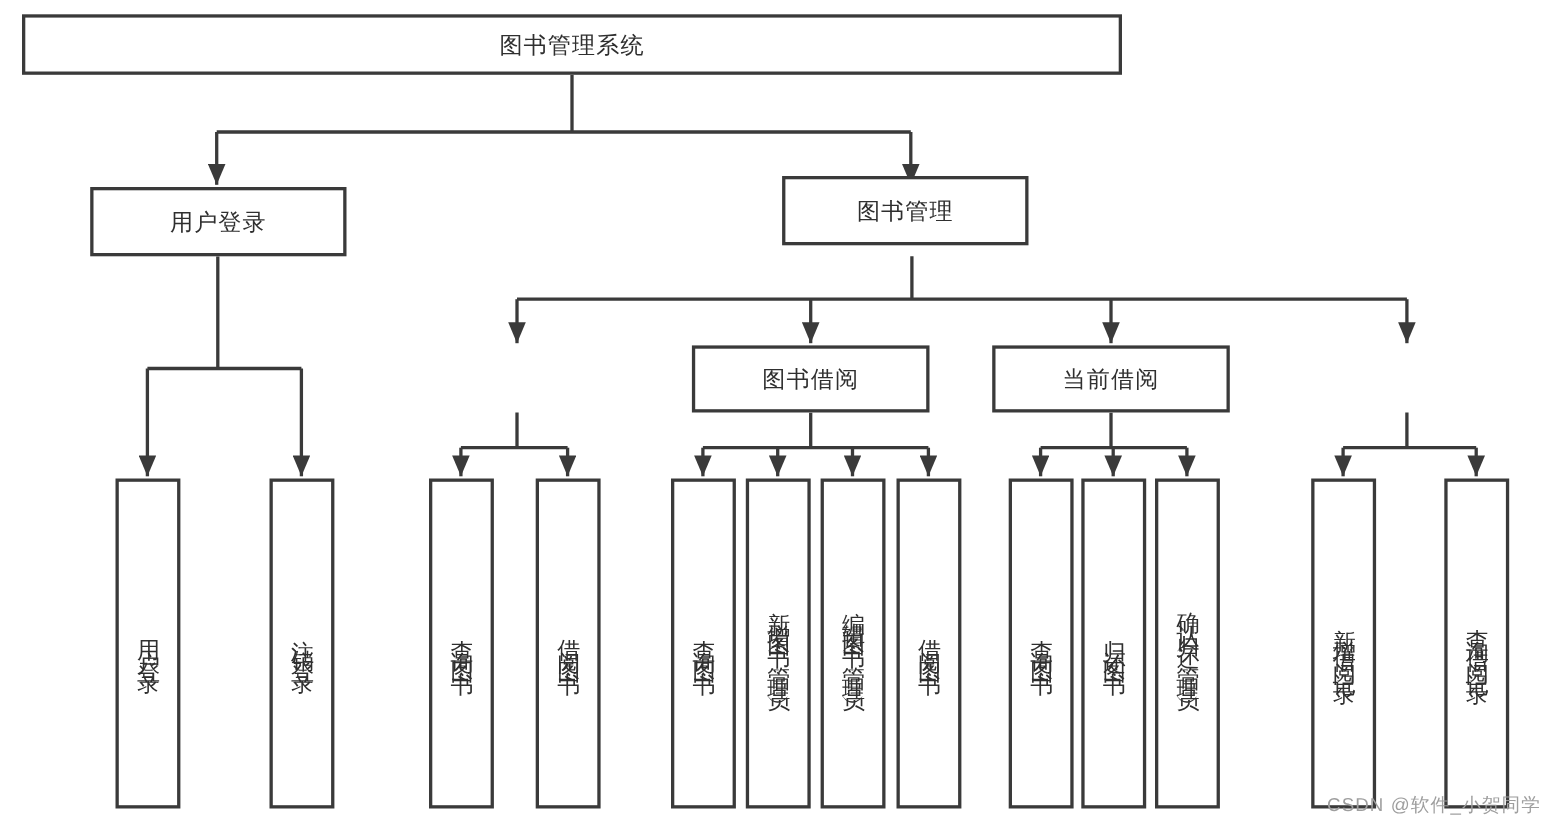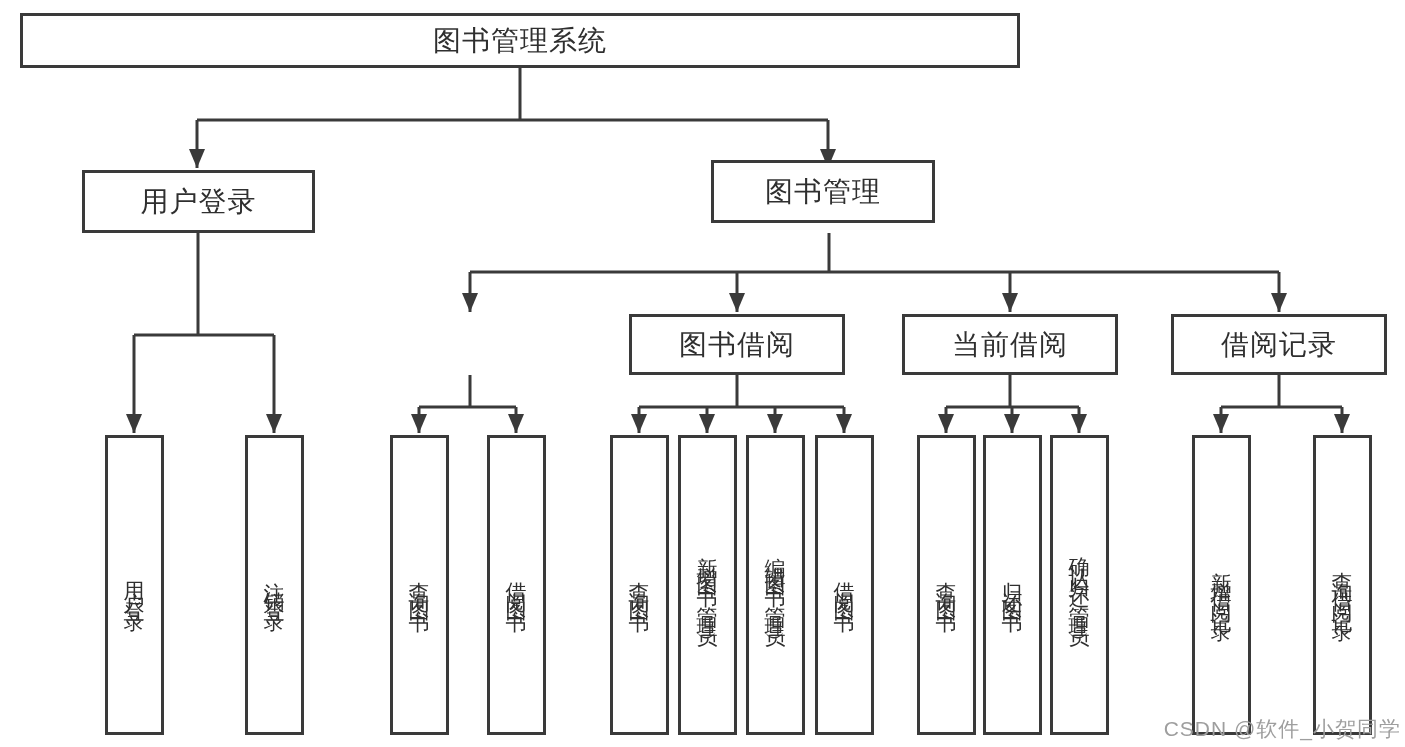--- a/index.html
+++ b/index.html
@@ -4,24 +4,24 @@
 <style>
   html,body{margin:0;padding:0;background:var(--background,#fff);}
   .canvas{position:relative;width:1405px;height:747px;background:var(--background,#fff);
           font-family:"Liberation Sans","DejaVu Sans",sans-serif;overflow:hidden;}
   .connector{position:absolute;left:0;top:0;z-index:1;}
   .connector path.ln{fill:none;stroke:var(--line,#3a3a3a);stroke-width:3px;}
   .connector marker path{fill:var(--line,#3a3a3a);stroke:none;}
   .box{position:absolute;box-sizing:border-box;border:3px solid var(--line,#3a3a3a);
        background:#fff;display:flex;align-items:center;justify-content:center;
        color:var(--text,#2f2f2f);z-index:2;}
-  .hlabel{font-size:28px;letter-spacing:1px;}
+  .hlabel{font-size:21px;letter-spacing:1px;}
   .vtext{writing-mode:vertical-rl;text-orientation:mixed;font-size:21px;
          letter-spacing:10px;color:var(--text,#2f2f2f);line-height:1;}
-  .watermark{position:absolute;right:4px;bottom:4px;z-index:3;font-size:21px;
+  .watermark{position:absolute;right:4px;bottom:4px;z-index:3;font-size:17px;
              color:var(--watermark,#9e9e9e);letter-spacing:1px;margin-top:31px;}
 </style>
 </head>
 <body>
 
 <div class="canvas">
 
   <svg class="connector" width="1405" height="747" viewBox="0 0 1405 747">
     <defs>
       <marker id="arw" markerUnits="userSpaceOnUse" markerWidth="20" markerHeight="16" refX="19" refY="8" orient="auto">
@@ -63,21 +63,20 @@
     <path class="ln" d="M1342,407 V433" marker-end="url(#arw)"></path>
   </svg>
 
   <div class="box hlabel" style="left:20px;top:13px;width:1000px;height:55px">图书管理系统</div>
 
   <div class="box hlabel" style="left:82px;top:170px;width:233px;height:63px">用户登录</div>
   <div class="box hlabel" style="left:711px;top:160px;width:224px;height:63px">图书管理</div>
 
   <div class="box hlabel" style="left:902px;top:314px;width:216px;height:61px">当前借阅</div>
   <div class="box hlabel" style="left:629px;top:314px;width:216px;height:61px">图书借阅</div>
-  <div class="box hlabel" style="left:1171px;top:314px;width:216px;height:61px">借阅记录</div>
 
   <div class="box" style="left:105px;top:435px;width:59px;height:300px">
     <span class="vtext">用户登录</span>
   </div>
   <div class="box" style="left:245px;top:435px;width:59px;height:300px">
     <span class="vtext">注销登录</span>
   </div>
 
   <div class="box" style="left:390px;top:435px;width:59px;height:300px">
     <span class="vtext">查询图书</span>

